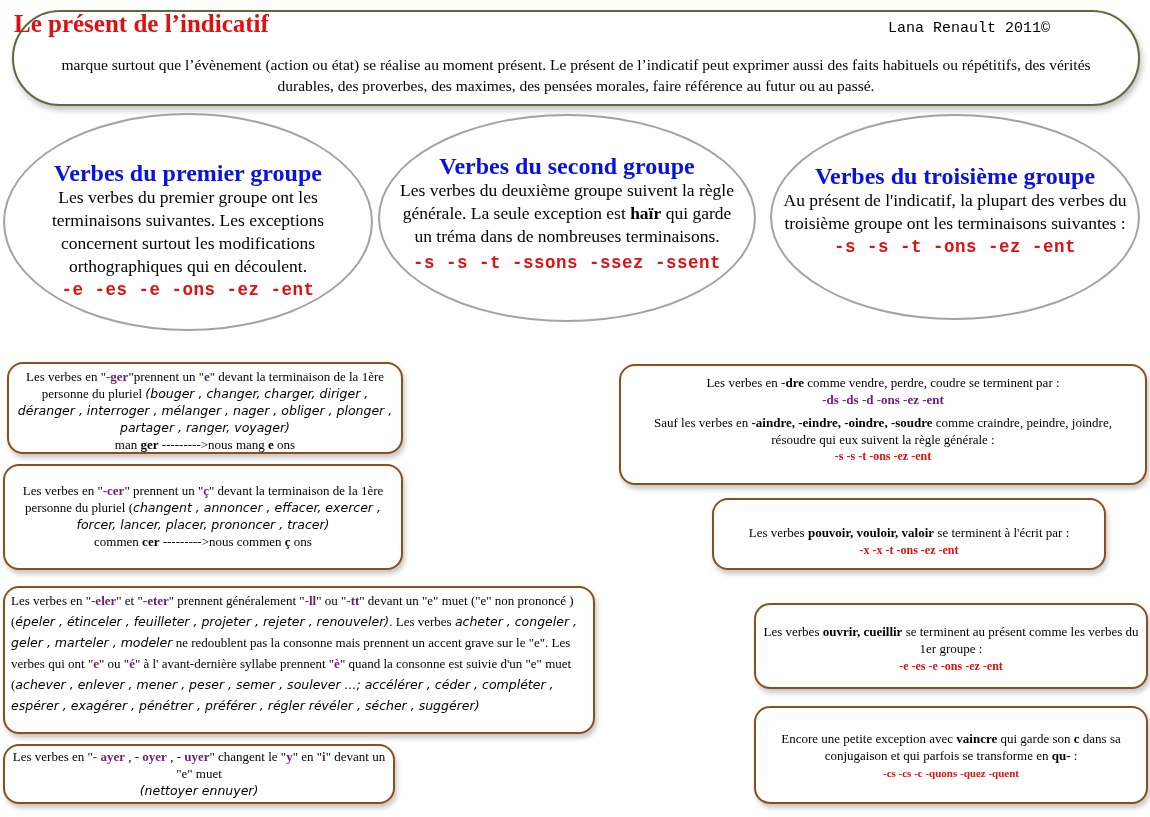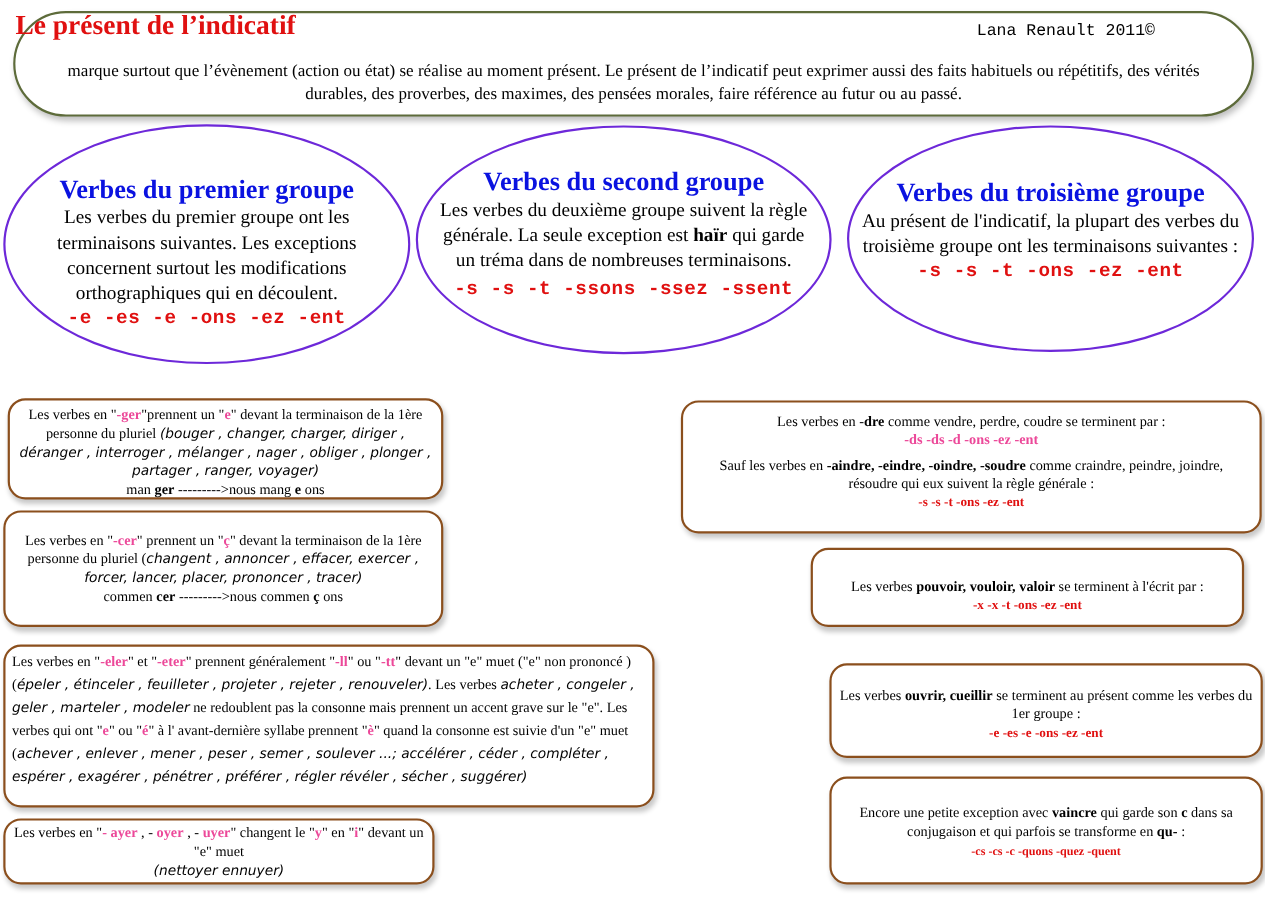--- a/index.html
+++ b/index.html
@@ -2,21 +2,21 @@
 <html><head>
 <meta charset="utf-8">
 <style>
   html, body { margin:0; padding:0; }
   body {
     width:1150px; height:817px; position:relative; overflow:hidden;
     background:#ffffff;
     font-family:"Liberation Serif", serif; color:#000;
   }
   .abs { position:absolute; box-sizing:border-box; }
-  .red { color:#ec4899; }
+  .red { color:#701a75; }
   .bold { font-weight:bold; }
   .it { font-style:italic; font-family:"DejaVu Sans", sans-serif; font-size:12.5px; }
   .mono { font-family:"Liberation Mono", monospace; font-weight:bold; color:#e01010; }
 
   
   #header {
     left:12px; top:10px; width:1128px; height:96px;
     border:2px solid #5d6b3a; border-radius:48px;
     box-shadow:2px 4px 6px rgba(0,0,0,0.25);
     background:#fff;
@@ -28,21 +28,21 @@
   #author {
     position:absolute; right:88px; top:8px; font-size:15px;font-family:Liberation Mono, monospace;
   }
   #intro {
     position:absolute; left:18px; right:18px; top:42px;
     text-align:center; font-size:15.5px; line-height:21px;
   }
 
   
   .ellipse {
-    border:2px solid #6d28d9; border-radius:50%;
+    border:2px solid #a3a3a3; border-radius:50%;
     background:#fff; text-align:center;
   }
   .ellipse .etitle {
     color:#0a12e0; font-weight:bold; font-size:24px; line-height:26px;
   }
   .ellipse .ebody { font-size:17.5px; line-height:23px; }
   .ellipse .eend { font-size:17.5px; line-height:24px; letter-spacing:0.5px; }
 
   #ell1 { left:3px; top:113px; width:370px; height:218px; padding:45px 10px 0 10px; }
   #ell2 { left:378px; top:114px; width:378px; height:208px; padding:37px 12px 0 12px; }
@@ -52,21 +52,21 @@
   .box {
     border:2px solid #8b4f1d; border-radius:16px; background:#fff;
     box-shadow:2px 4px 5px rgba(0,0,0,0.22);
     font-size:13px; line-height:17px; text-align:center;
   }
   #box-ger { left:7px; top:362px; width:396px; height:92px; padding:4px 4px; }
   #box-cer { left:3px; top:464px; width:400px; height:106px; padding:16px 4px; }
   #box-eler { left:3px; top:586px; width:592px; height:148px; padding:2px 6px; text-align:left; line-height:21px; }
   #box-ayer { left:3px; top:744px; width:392px; height:60px; padding:2px 4px; }
   #box-dre { left:619px; top:364px; width:528px; height:121px; padding:8px 16px; }
-  #box-pouvoir { left:737px; top:498px; width:394px; height:72px; padding:24px 6px 0 6px; }
+  #box-pouvoir { left:712px; top:498px; width:394px; height:72px; padding:24px 6px 0 6px; }
   #box-ouvrir { left:754px; top:603px; width:394px; height:86px; padding:18px 6px 0 6px; }
   #box-vaincre { left:754px; top:706px; width:394px; height:98px; padding:22px 6px 14px 6px; }
 
   #box-dre .line { display:block; }
   .small-red { font-size:12px; font-weight:bold; color:#e01010; }
 </style>
 </head>
 <body>
 
 <div class="abs" id="header">

